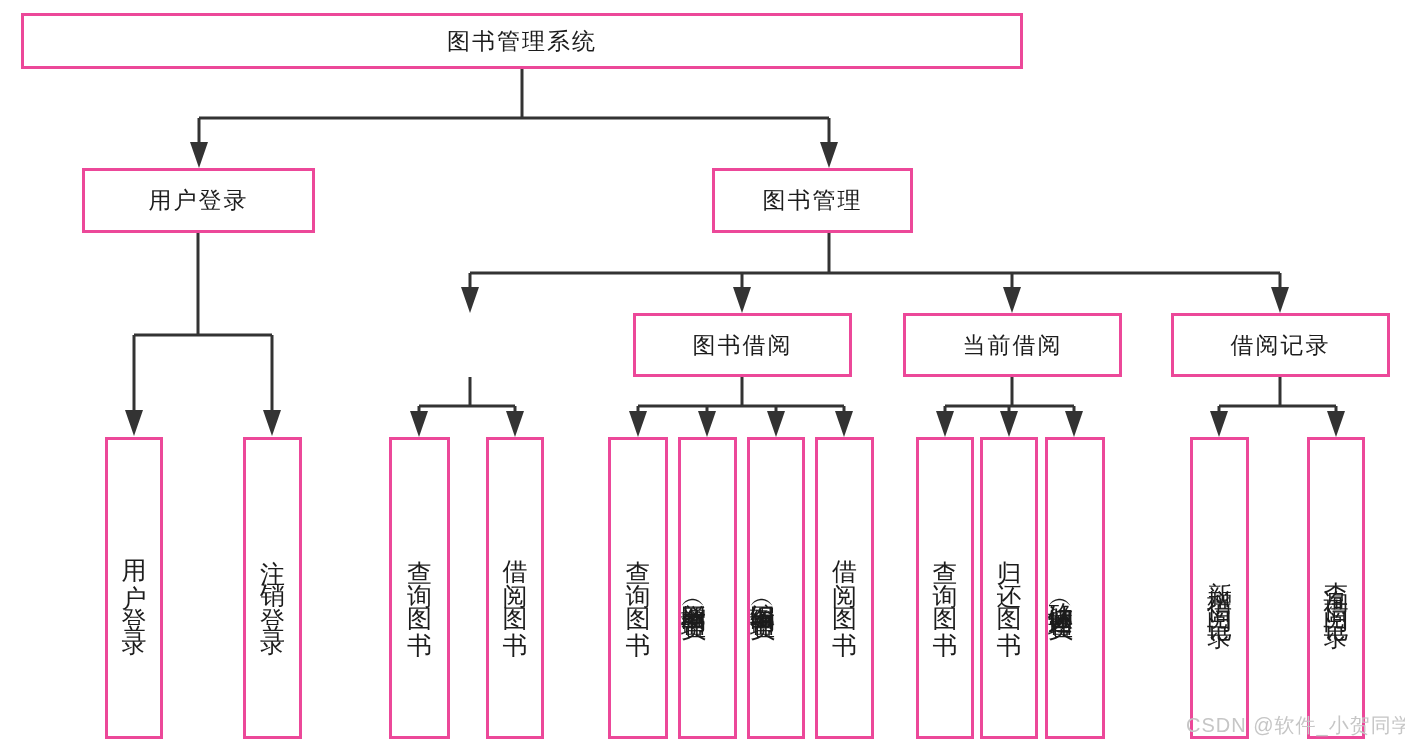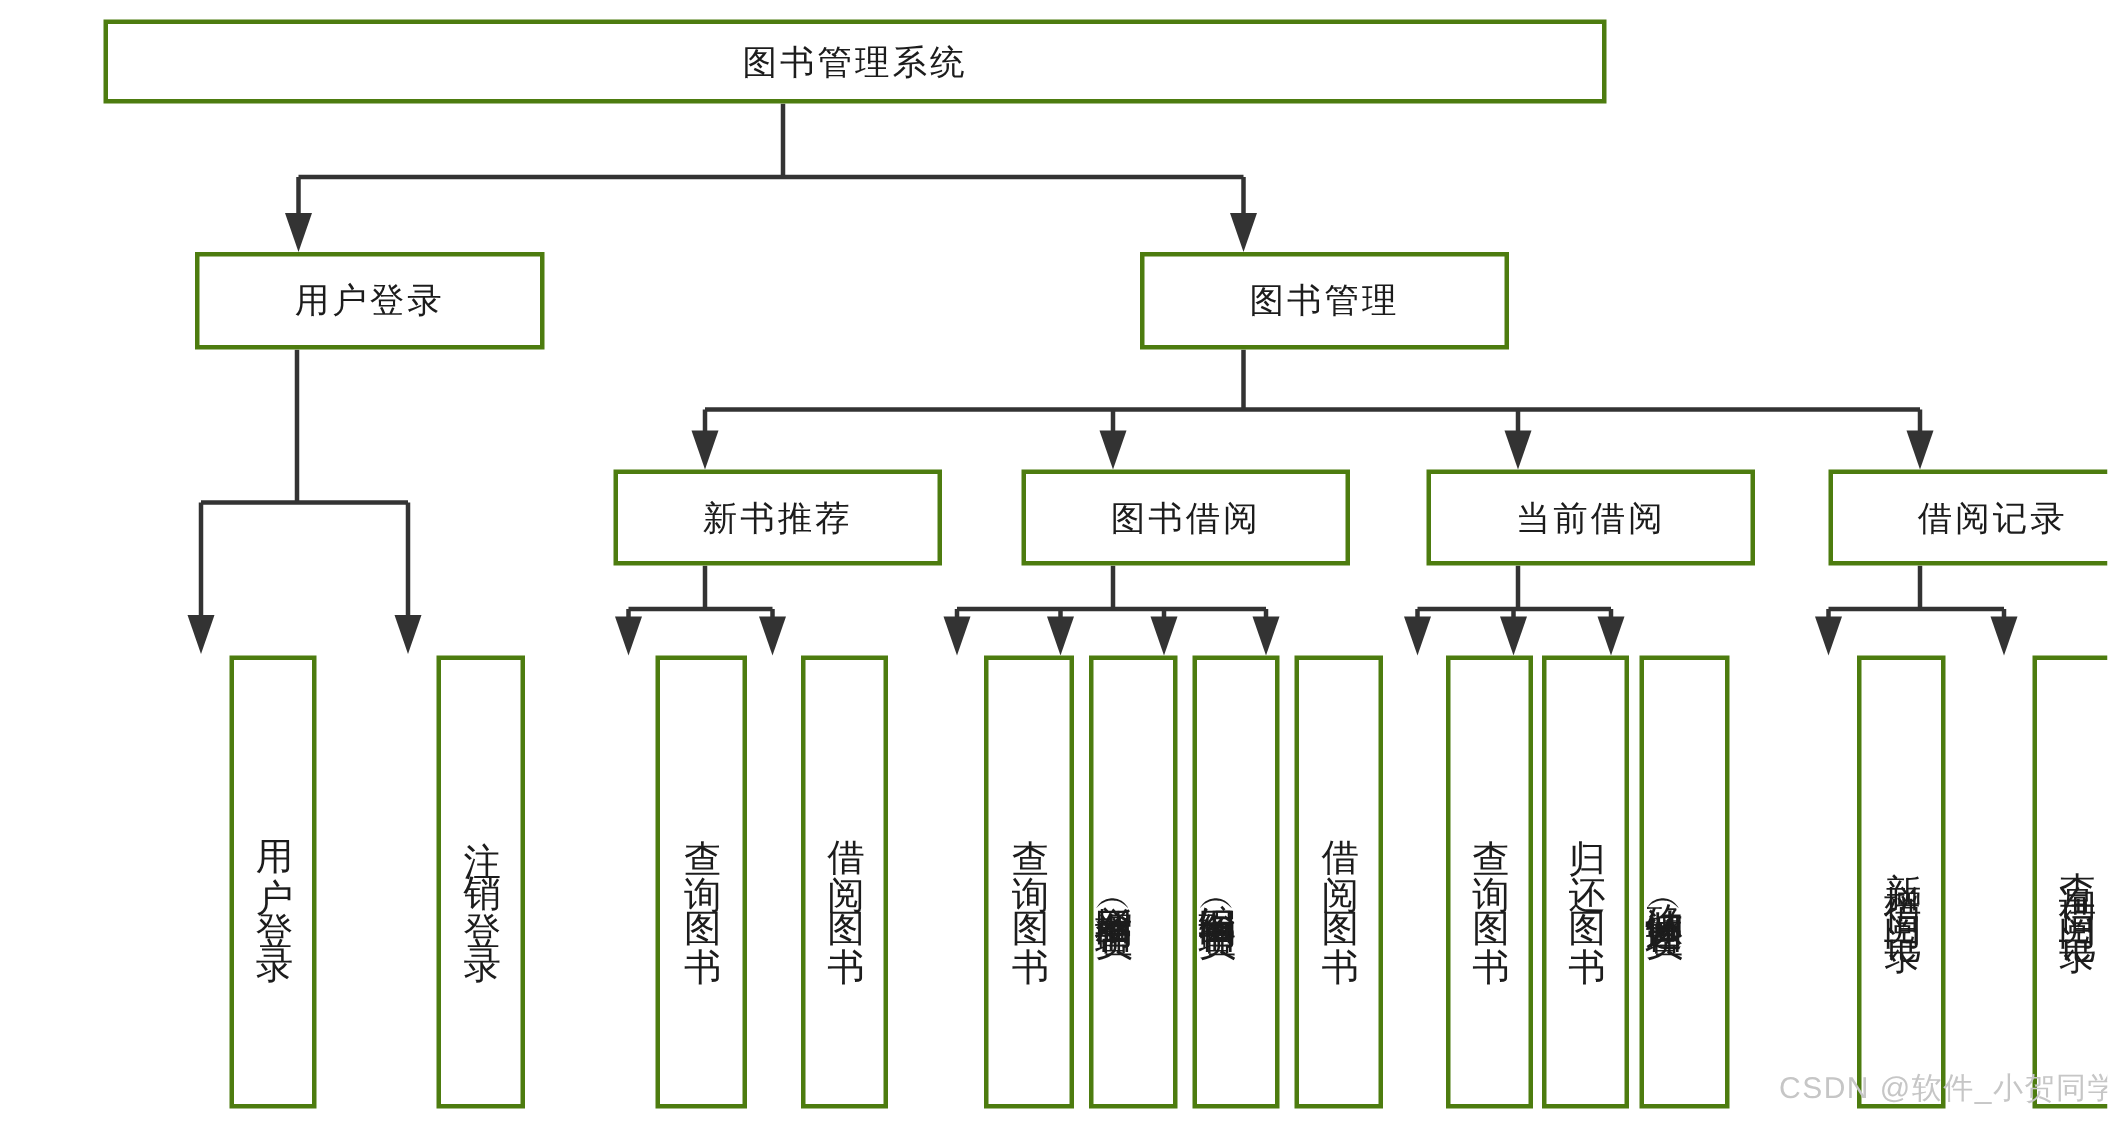--- a/index.html
+++ b/index.html
@@ -7,28 +7,27 @@
     position:relative;
     width:1405px; height:747px;
     background:#ffffff;
     font-family:"Liberation Sans", sans-serif;
     overflow:hidden;
   }
   #connectors { position:absolute; left:0; top:0; z-index:1; }
   .node {
     position:absolute;
     box-sizing:border-box;
-    border:3px solid #4d7c0f;
+    border:3px solid #ec4899;
     background:#ffffff;
     display:flex;
     align-items:center;
     justify-content:center;
     z-index:2;
     color:#1c1c1c;
-    margin-left:48px;
   }
   .h-node { font-size:23px; letter-spacing:2px; }
   .root-node  { left:21px;  top:13px;  width:1002px; height:56px; }
   .lvl2 { top:168px; height:65px; }
   .lvl3 { top:313px; height:64px; }
   .leaf { top:437px; height:302px; }
   .leaf .vtext {
     writing-mode:vertical-rl;
     text-orientation:mixed;
     font-size:25px;
@@ -109,27 +108,24 @@
       <polygon points="1327,411 1345,411 1336,437" fill="#333333"></polygon>
     </svg>
 
   <div class="node h-node root-node">
     <span>图书管理系统</span>
   </div>
 
   <div class="node h-node lvl2" style="left:82px; width:233px;">
     <span>用户登录</span>
   </div>
-  <div class="node h-node lvl2" style="left:712px; width:246px;">
+  <div class="node h-node lvl2" style="left:712px; width:201px;">
     <span>图书管理</span>
   </div>
 
-  <div class="node h-node lvl3" style="left:361px; width:219px;">
-    <span>新书推荐</span>
-  </div>
   <div class="node h-node lvl3" style="left:903px; width:219px;">
     <span>当前借阅</span>
   </div>
   <div class="node h-node lvl3" style="left:633px; width:219px;">
     <span>图书借阅</span>
   </div>
   <div class="node h-node lvl3" style="left:1171px; width:219px;">
     <span>借阅记录</span>
   </div>
 

